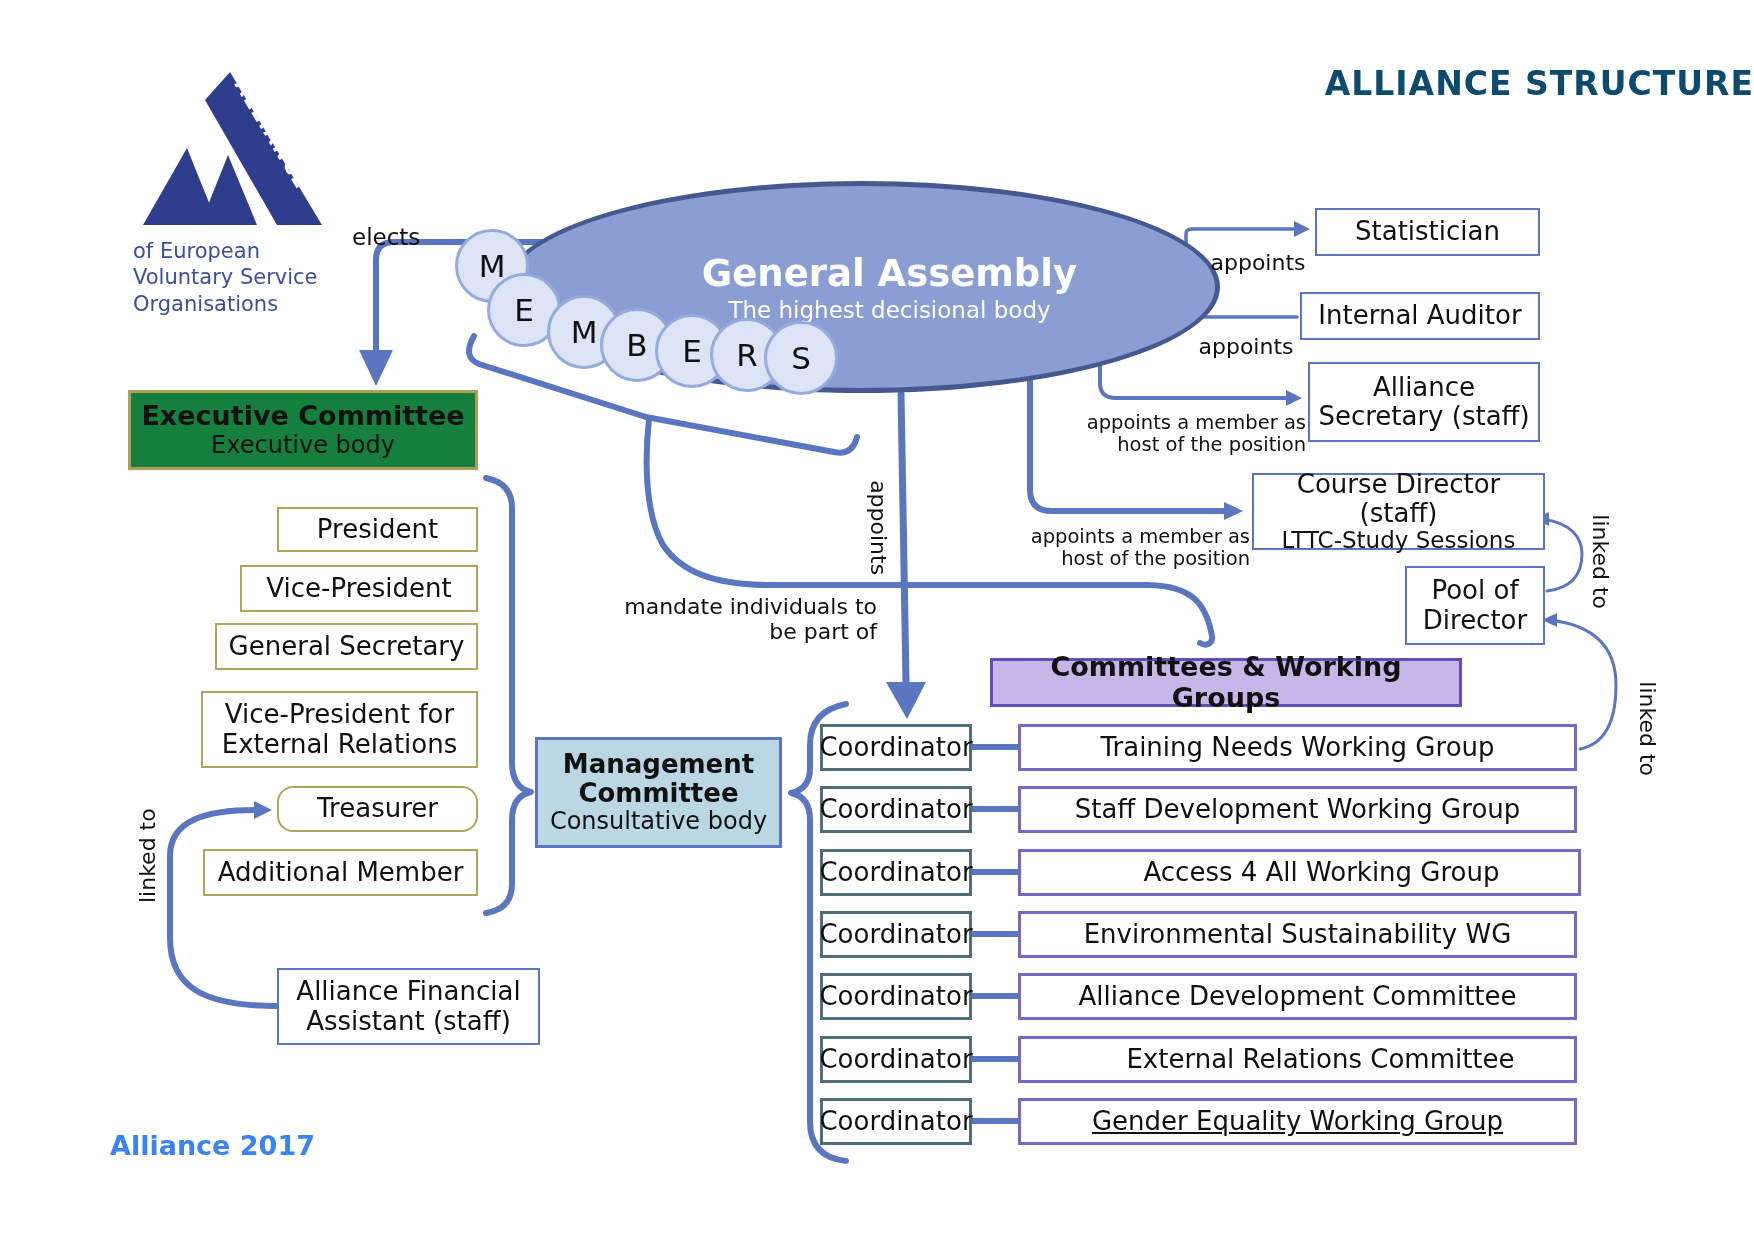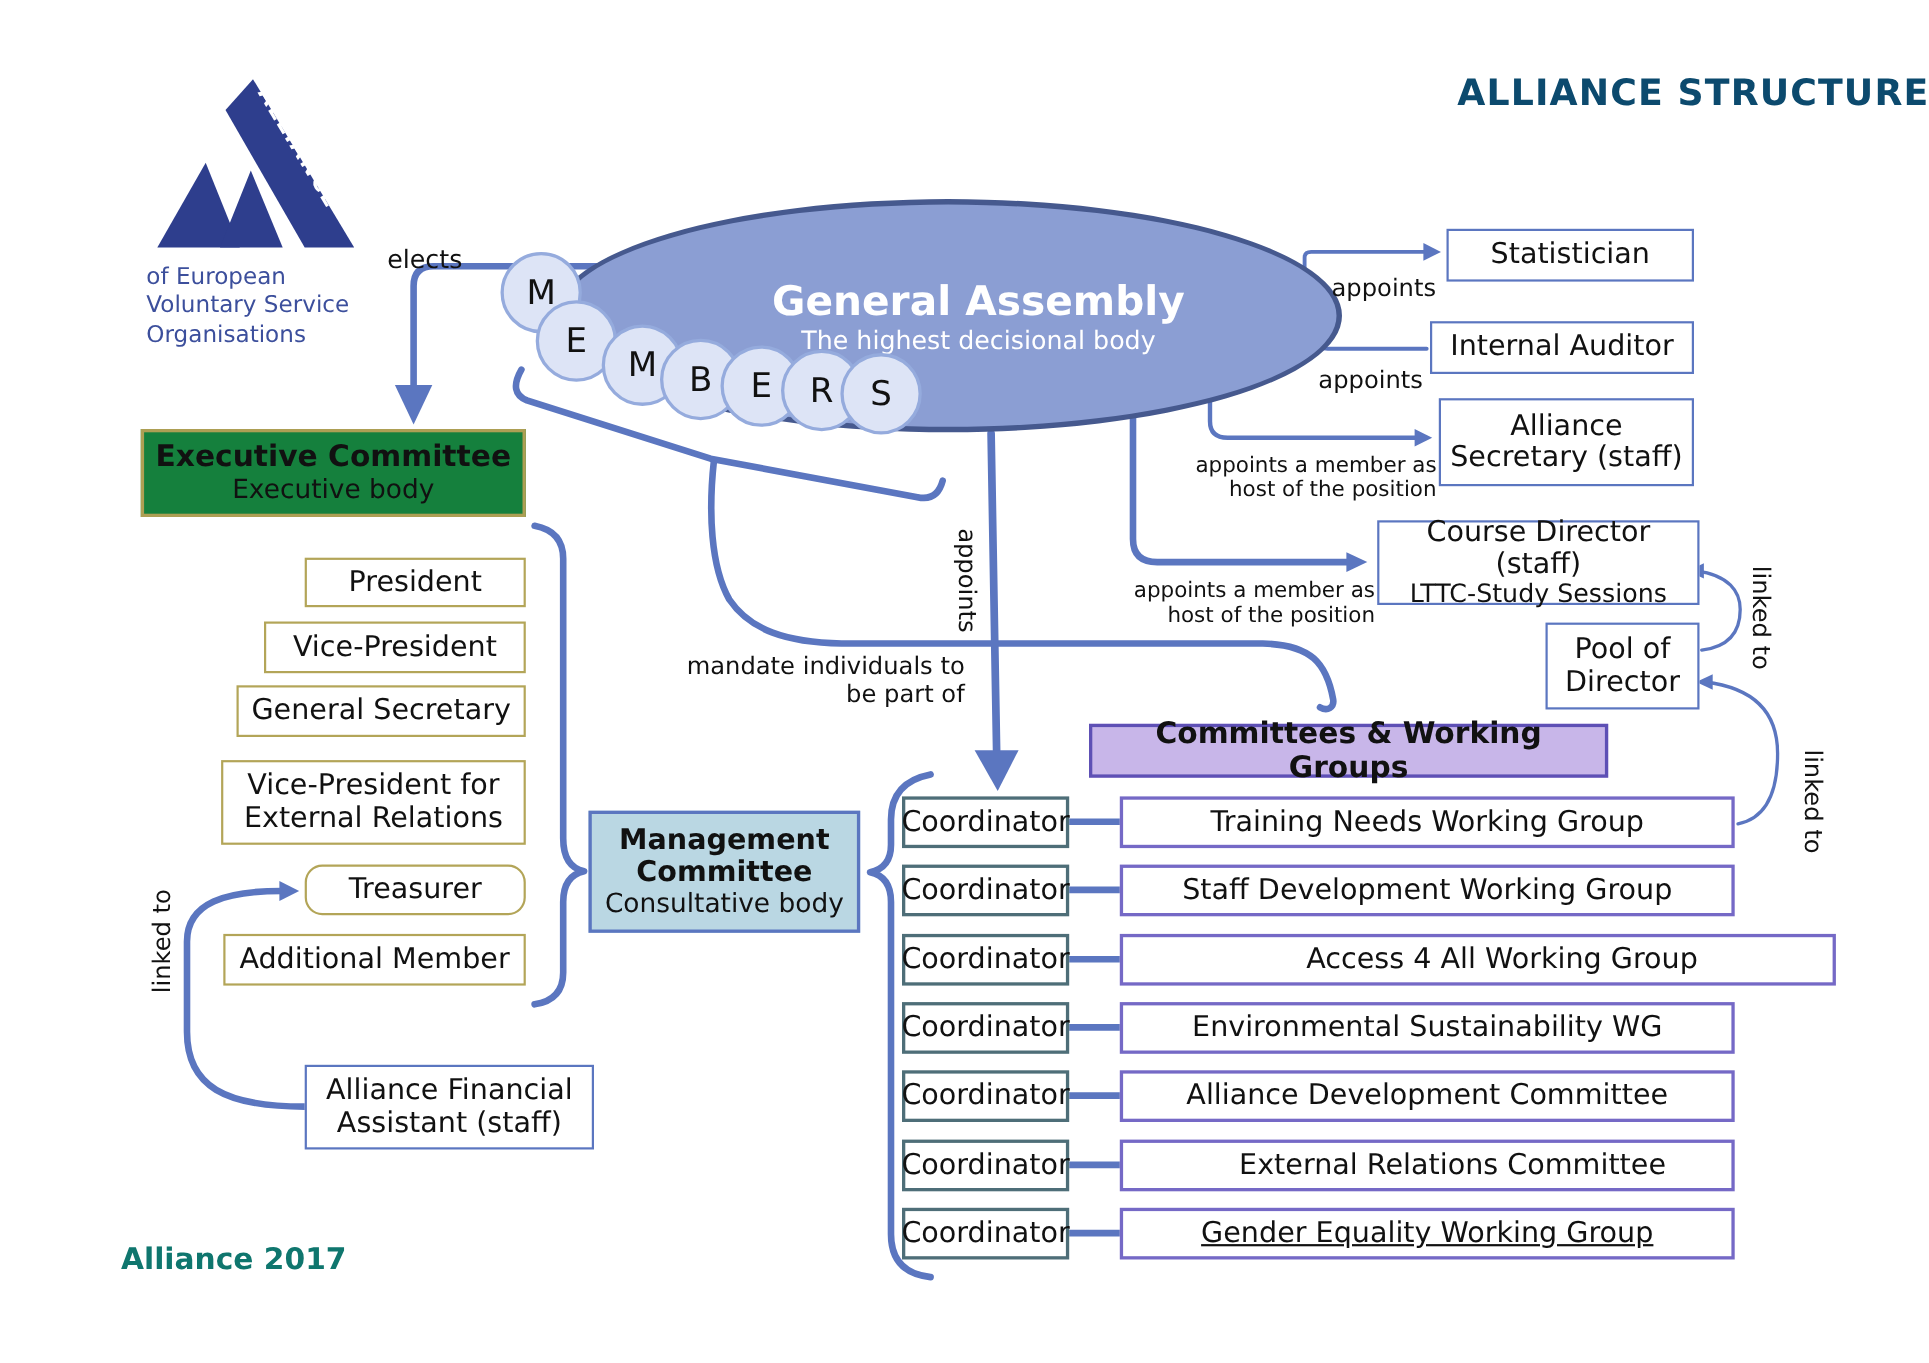--- a/index.html
+++ b/index.html
@@ -21,21 +21,21 @@
   .mcircle{position:absolute;width:74px;height:74px;border-radius:50%;background:#DDE4F6;border:3px solid #95ABDD;
            box-sizing:border-box;display:flex;align-items:center;justify-content:center;font-size:31px;color:#111;}
   .khaki{background:#15803d;border:3px solid #AD9F54;}
   .khaki-item{border:2px solid #B3A558;font-size:26px;}
   .blue-box{border:2px solid #5B76C0;font-size:26px;}
   .coord{border:3px solid #4E6E78;font-size:26px;}
   .wg{border:3px solid #7569C6;font-size:26px;}
   .purple{background:#C8B6E9;border:3px solid #5E50B5;font-size:27px;font-weight:bold;}
   .mc{background:#BAD7E3;border:3px solid #5B76C0;}
   svg text{font-family:"DejaVu Sans","Liberation Sans",sans-serif;}
-  .footer{position:absolute;left:110px;top:1130px;font-size:27px;font-weight:bold;color:#0f766e;}
+  .footer{position:absolute;left:110px;top:1130px;font-size:27px;font-weight:bold;color:#3b82f6;}
   .logo-caption{position:absolute;left:133px;top:238px;width:240px;font-size:21px;color:#3C4F9C;
                 line-height:1.25;white-space:pre-line;}
 </style>
 </head>
 <body>
 
 <div class="canvas">
 
   <svg class="abs" style="left:0;top:0;" width="1754" height="1239" viewBox="0 0 1754 1239">
     <g stroke="#5B76C0" fill="none" stroke-linecap="round" stroke-linejoin="round">
@@ -173,21 +173,21 @@
     <div style="font-size:26px;font-weight:bold;">Management
 Committee</div>
     <div style="font-size:24px;">Consultative body</div>
   </div>
 
   <div class="box coord" style="left:820px;top:724px;width:152px;height:47px;">Coordinator</div>
   <div class="box wg" style="left:1018px;top:724px;width:559px;height:47px;">Training Needs Working Group</div>
   <div class="box coord" style="left:820px;top:786px;width:152px;height:47px;">Coordinator</div>
   <div class="box wg" style="left:1018px;top:786px;width:559px;height:47px;">Staff Development Working Group</div>
   <div class="box coord" style="left:820px;top:849px;width:152px;height:47px;">Coordinator</div>
-  <div class="box wg" style="left:1018px;top:849px;width:651px;height:47px;padding-left:44px;">Access 4 All Working Group</div>
+  <div class="box wg" style="left:1018px;top:849px;width:563px;height:47px;padding-left:44px;">Access 4 All Working Group</div>
   <div class="box coord" style="left:820px;top:911px;width:152px;height:47px;">Coordinator</div>
   <div class="box wg" style="left:1018px;top:911px;width:559px;height:47px;">Environmental Sustainability WG</div>
   <div class="box coord" style="left:820px;top:973px;width:152px;height:47px;">Coordinator</div>
   <div class="box wg" style="left:1018px;top:973px;width:559px;height:47px;">Alliance Development Committee</div>
   <div class="box coord" style="left:820px;top:1036px;width:152px;height:47px;">Coordinator</div>
   <div class="box wg" style="left:1018px;top:1036px;width:559px;height:47px;padding-left:46px;">External Relations Committee</div>
   <div class="box coord" style="left:820px;top:1098px;width:152px;height:47px;">Coordinator</div>
   <div class="box wg" style="left:1018px;top:1098px;width:559px;height:47px;text-decoration:underline;">Gender Equality Working Group</div>
 
   <div class="footer">Alliance 2017</div>

